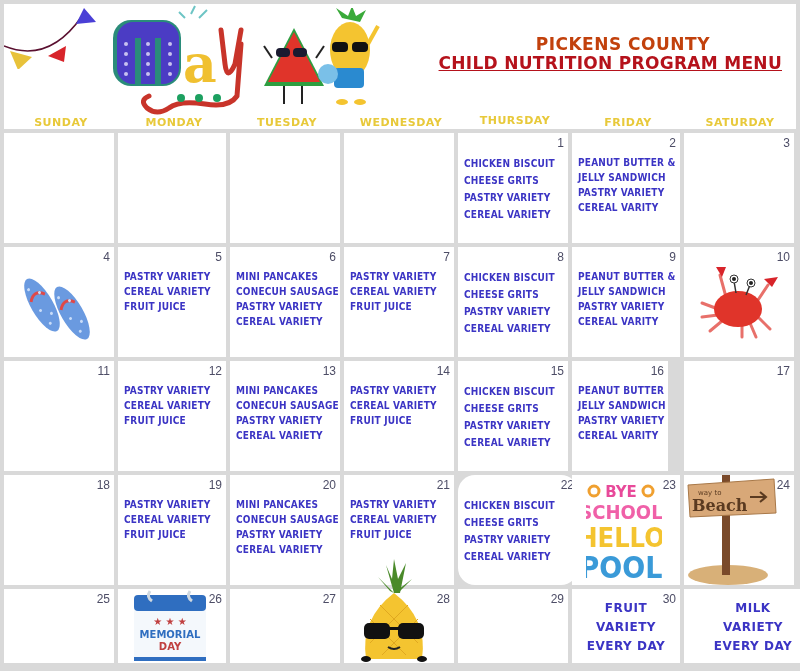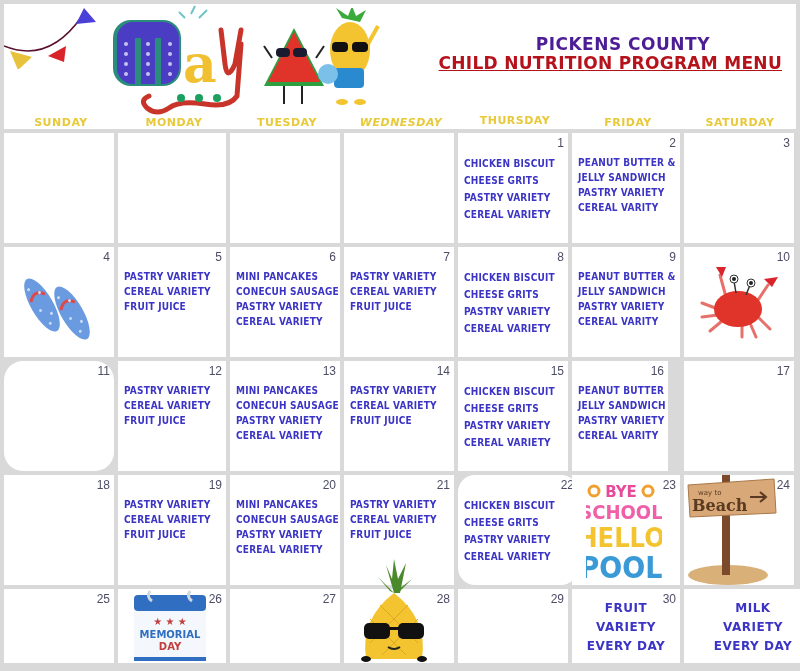--- a/index.html
+++ b/index.html
@@ -2,21 +2,21 @@
 <html><head>
 <meta charset="utf-8">
 <style>
   html, body { margin:0; padding:0; background:#ffffff; }
   body { width:800px; height:671px; overflow:hidden; position:relative; font-family:"DejaVu Sans", sans-serif; }
   .frame { position:absolute; left:0; top:0; width:800px; height:671px; background:#d9d9d9; }
   .header { position:absolute; left:4px; top:4px; width:792px; height:125px; background:#ffffff; overflow:hidden; }
   .bunting { position:absolute; left:0; top:0; width:95px; height:65px; }
   .may-art { position:absolute; left:105px; top:0px; width:150px; height:118px; }
   .fruit-art { position:absolute; left:258px; top:4px; width:120px; height:100px; }
-  .title1 { position:absolute; right:86px; top:30px; color:#4c1d95; font:bold 17px "DejaVu Sans", sans-serif; letter-spacing:0.5px; text-align:center; }
+  .title1 { position:absolute; right:86px; top:30px; color:#c2410c; font:bold 17px "DejaVu Sans", sans-serif; letter-spacing:0.5px; text-align:center; }
   .title2 { position:absolute; right:14px; top:49px; color:#b5121b; font:bold 17px "DejaVu Sans", sans-serif; letter-spacing:0.3px;text-decoration:underline; }
   .title3 { position:absolute; left:448px; top:68px; color:#4a3fd6; font:bold 33px "DejaVu Sans", sans-serif; letter-spacing:1px; }
   .dayname { position:absolute; top:112px; color:#e8c93a; font:bold 11px "DejaVu Sans", sans-serif; letter-spacing:0.5px; text-align:center; }
   .grid { position:absolute; left:4px; top:131px; width:792px; height:535px; }
   .cell { position:absolute; background:#ffffff; overflow:hidden; }
   .daynum { position:absolute; right:4px; top:3px; color:#4d4d66; font:12px "Liberation Sans", sans-serif; }
   .menu { position:absolute; left:6px; top:22px; color:#3b34c4; font:bold 10px "DejaVu Sans Condensed", "DejaVu Sans", sans-serif; line-height:15px; letter-spacing:0.2px; }
   .menu.tall { line-height:17px; top:22px; }
   .menu div { white-space:nowrap; }
   .every { position:absolute; left:0; right:0; top:10px; text-align:center; color:#3b34c4; font:bold 12px "DejaVu Sans", sans-serif; line-height:19px; letter-spacing:0.5px; }
@@ -83,21 +83,21 @@
     <ellipse cx="80" cy="94" rx="6" ry="3" fill="#f4c430"></ellipse>
     <ellipse cx="98" cy="94" rx="6" ry="3" fill="#f4c430"></ellipse>
   </svg>
 
   <div class="title1">PICKENS COUNTY</div>
   <div class="title2">CHILD NUTRITION PROGRAM MENU</div>
 
   <div class="dayname" style="left:0;width:114px;">SUNDAY</div>
   <div class="dayname" style="left:114px;width:112px;">MONDAY</div>
   <div class="dayname" style="left:226px;width:114px;">TUESDAY</div>
-  <div class="dayname" style="left:340px;width:114px;font-style:italic;">WEDNESDAY</div>
+  <div class="dayname" style="left:340px;width:114px;">WEDNESDAY</div>
   <div class="dayname" style="left:454px;width:114px;top:110px;">THURSDAY</div>
   <div class="dayname" style="left:568px;width:112px;">FRIDAY</div>
   <div class="dayname" style="left:680px;width:112px;">SATURDAY</div>
 </div>
 
 <div class="grid">
 
   <div class="cell" style="left:0;top:2px;width:110px;height:110px;"></div>
   <div class="cell" style="left:114px;top:2px;width:108px;height:110px;"></div>
   <div class="cell" style="left:226px;top:2px;width:110px;height:110px;"></div>
@@ -212,21 +212,21 @@
       <ellipse cx="40" cy="46" rx="24" ry="18" fill="#e0342a"></ellipse>
       <line x1="38" y1="30" x2="36" y2="18" stroke="#333" stroke-width="1.5"></line>
       <line x1="48" y1="32" x2="52" y2="22" stroke="#333" stroke-width="1.5"></line>
       <circle cx="36" cy="16" r="4" fill="#fff" stroke="#333"></circle>
         <circle cx="36" cy="16" r="2" fill="#222"></circle>
       <circle cx="53" cy="20" r="4" fill="#fff" stroke="#333"></circle>
         <circle cx="53" cy="20" r="2" fill="#222"></circle>
     </svg>
   </div>
 
-  <div class="cell" style="left:0;top:230px;width:110px;height:110px;border-radius:19px;">
+  <div class="cell" style="left:0;top:230px;width:110px;height:110px;">
     <span class="daynum">11</span>
   </div>
   <div class="cell" style="left:114px;top:230px;width:108px;height:110px;">
     <span class="daynum">12</span>
     <div class="menu">
       <div>PASTRY VARIETY</div>
       <div>CEREAL VARIETY</div>
       <div>FRUIT JUICE</div>
     </div>
   </div>

